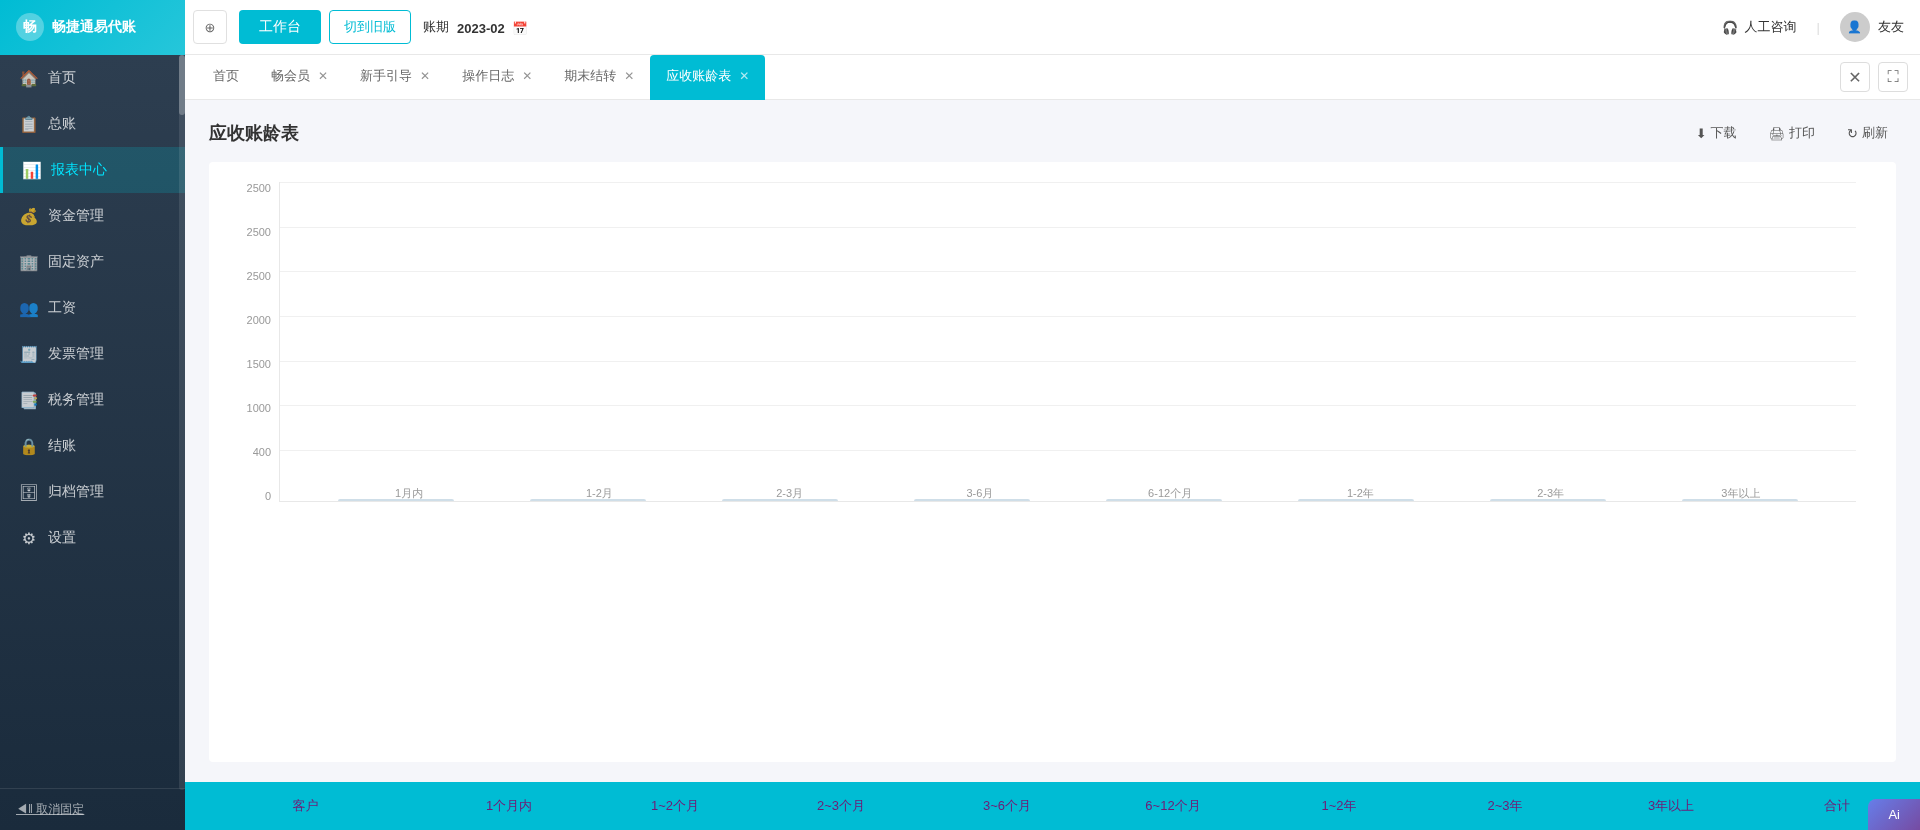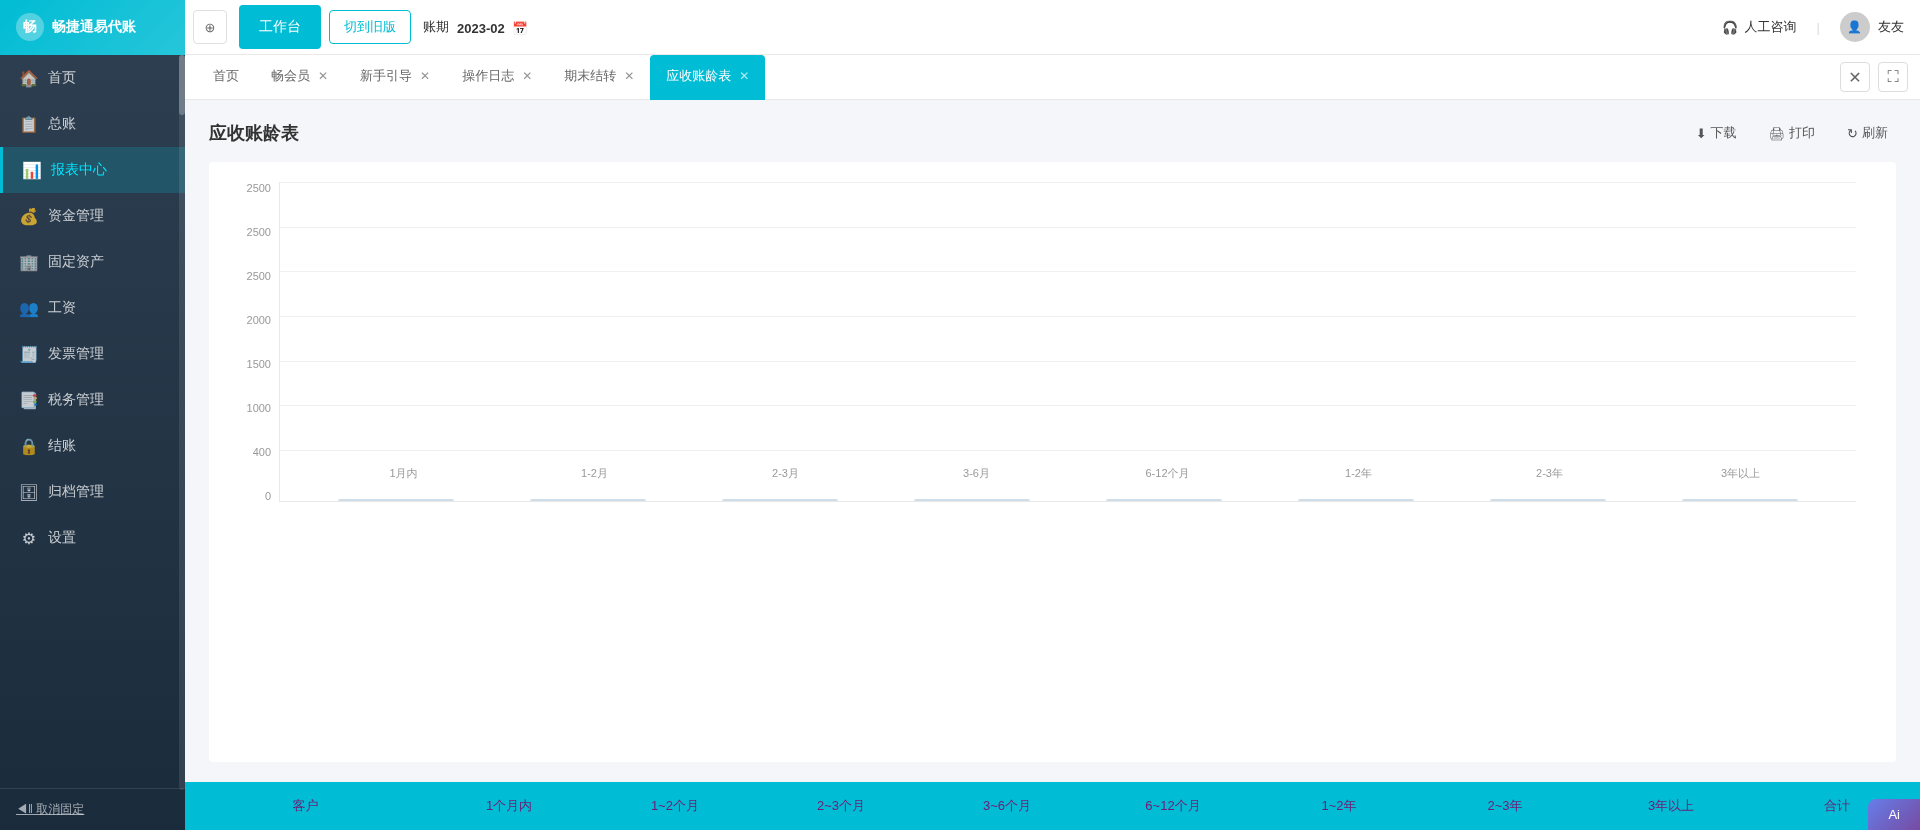--- a/index.html
+++ b/index.html
@@ -46,21 +46,21 @@
     .company-selector .arrow { color: #999; }
 
     .copy-btn {
       width: 34px; height: 34px;
       border: 1px solid #e0e0e0; border-radius: 4px;
       background: #fff; display: flex; align-items: center; justify-content: center;
       cursor: pointer; margin-left: 8px; color: #666;
     }
     .workbench-btn {
       background: #00bcd4; color: white; border: none;
-      padding: 0 20px; height: 44px; border-radius: 4px;
+      padding: 0 20px; height: 34px; border-radius: 4px;
       cursor: pointer; font-size: 14px; margin-left: 12px;
     }
     .switch-btn {
       border: 1px solid #00bcd4; color: #00bcd4; background: white;
       padding: 0 14px; height: 34px; border-radius: 4px;
       cursor: pointer; font-size: 13px; margin-left: 8px;
     }
     .period-area {
       display: flex; align-items: flex-end; gap: 8px;
       margin-left: 12px; color: #333; font-size: 13px;
@@ -243,22 +243,22 @@
         rgba(220,235,245,0.4) 4px,
         rgba(220,235,245,0.4) 8px
       );
       border: 1px solid rgba(160,190,210,0.5);
       border-radius: 2px 2px 0 0;
       min-height: 2px;
     }
 
     
     .x-labels {
-      position: absolute; bottom: 0; left: 8px; right: 0; height: 35px;
-      display: flex; align-items: flex-start; padding: 0 20px;
+      position: absolute; bottom: 0; left: 14px; right: 0; height: 35px;
+      display: flex; align-items: flex-end; padding: 0 20px;
     }
     .x-label {
       flex: 1; text-align: center; font-size: 11px; color: #999;
     }
 
     
     .table-header {
       height: 48px;
       background: #00bcd4;
       display: flex; align-items: center;

